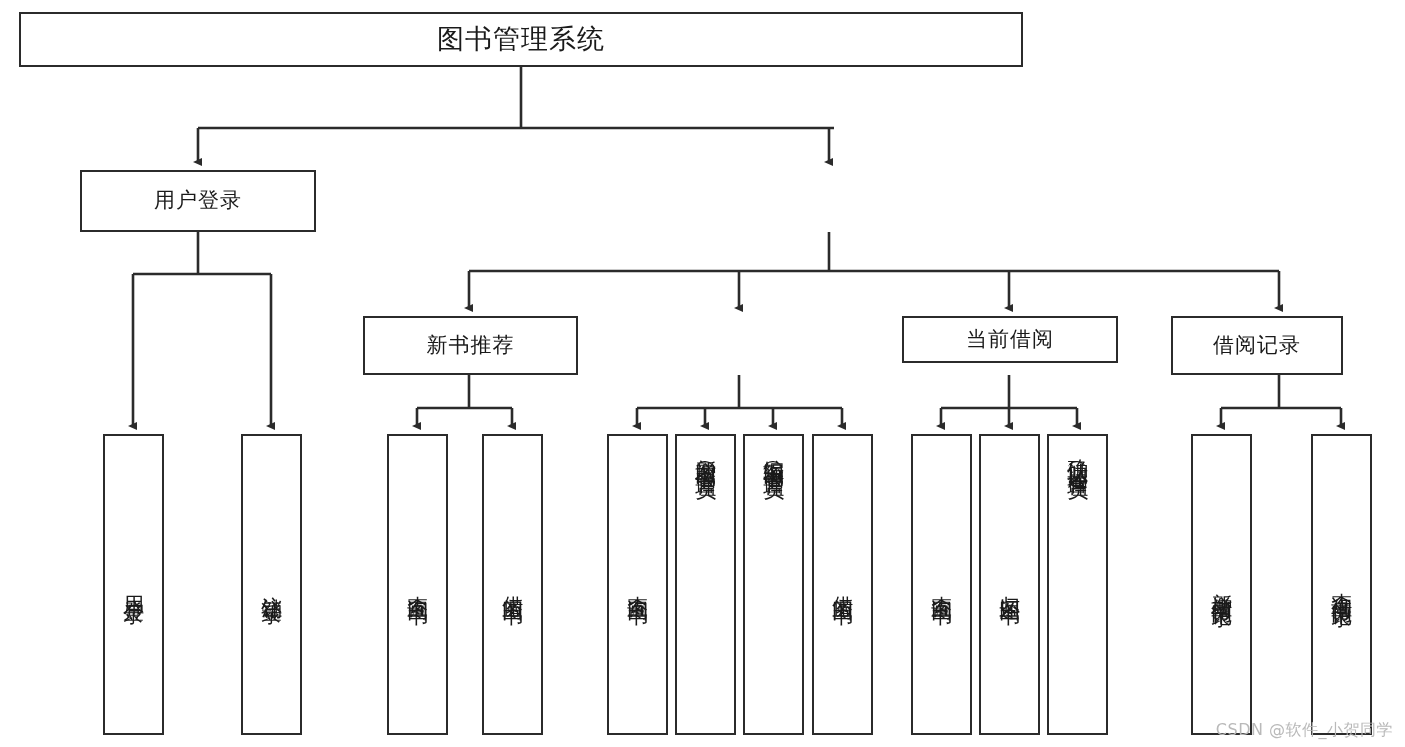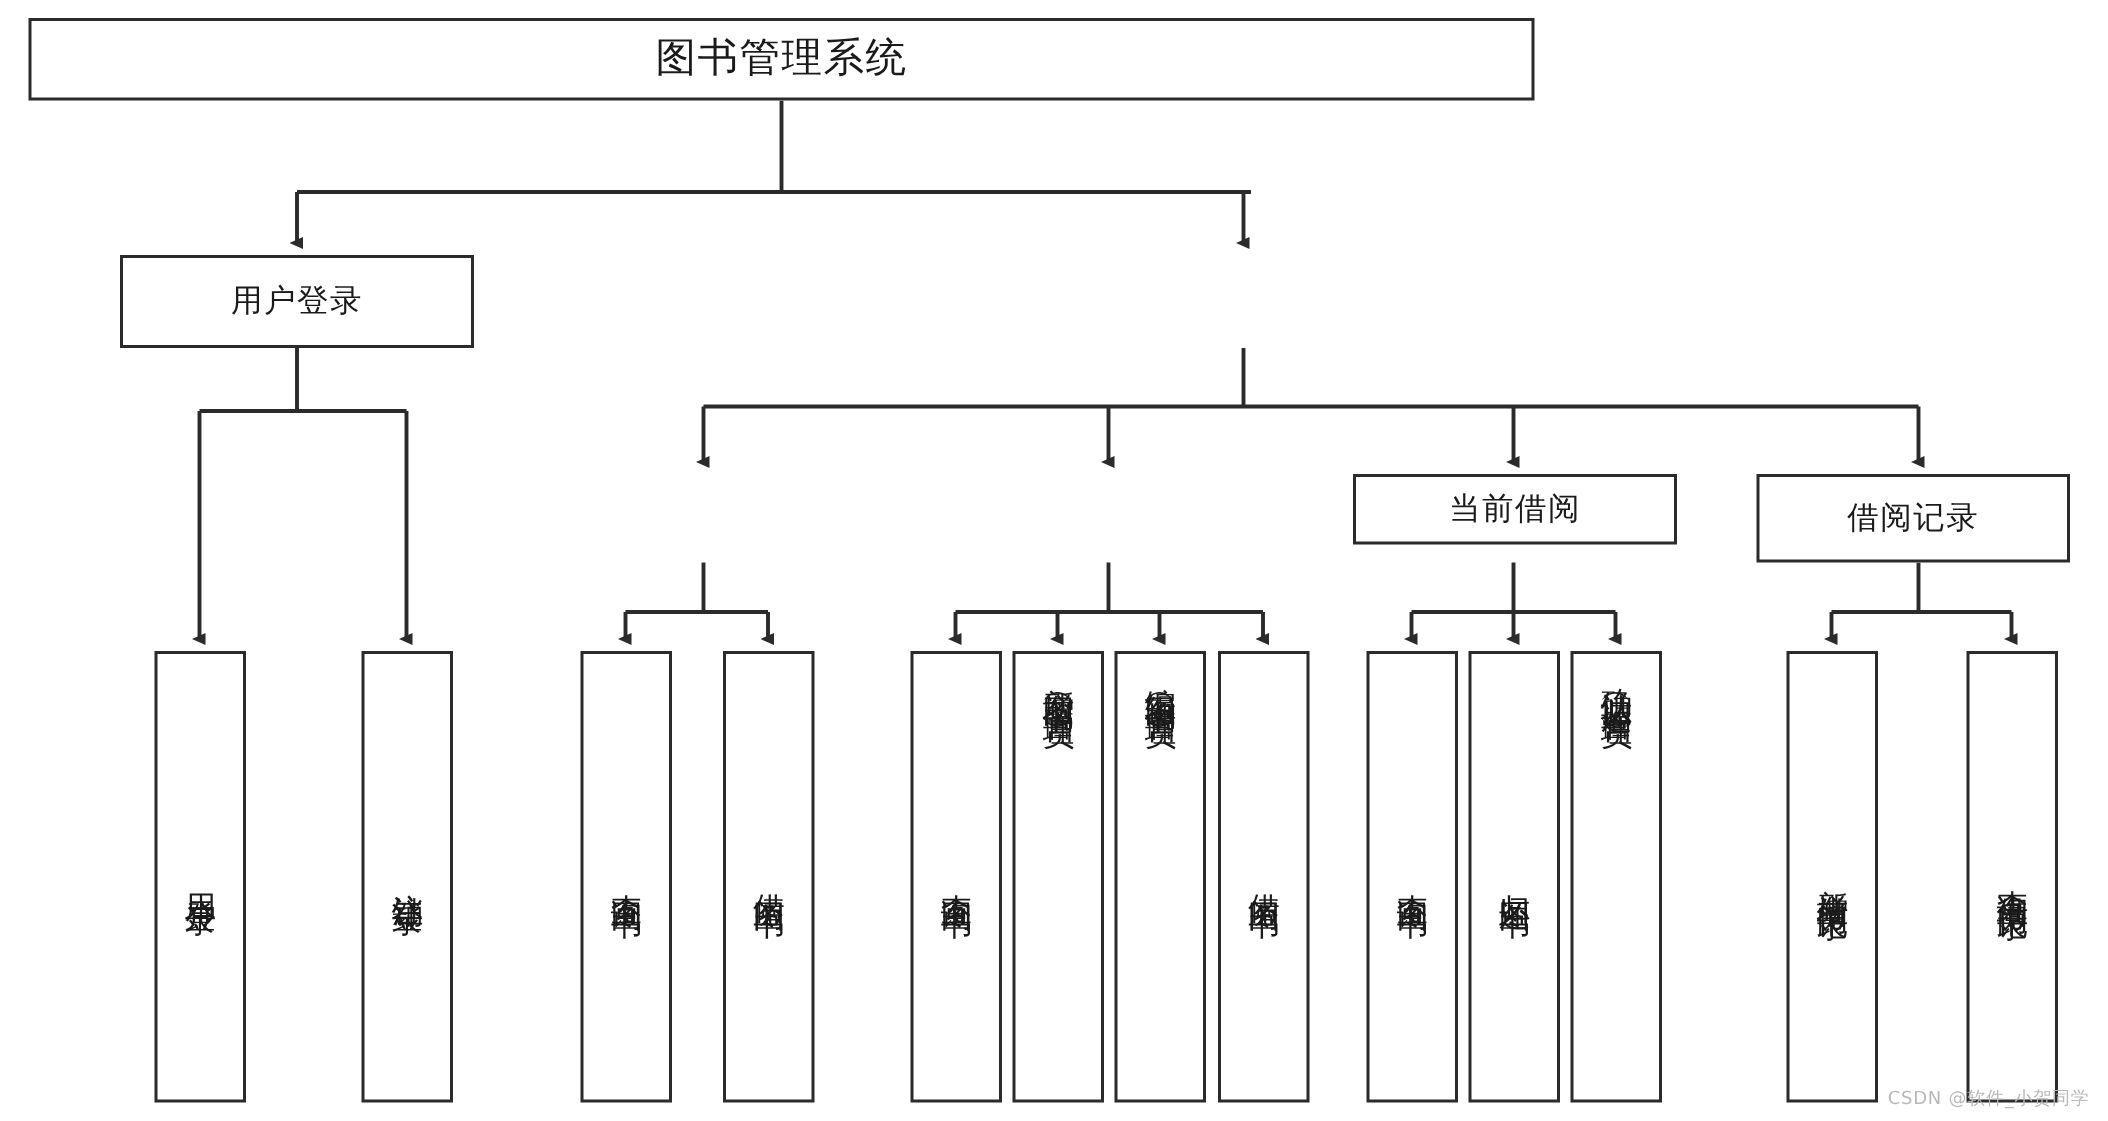--- a/index.html
+++ b/index.html
@@ -62,21 +62,21 @@
     margin-top: auto;
     margin-bottom: auto;
   }
   .node.vert.top .vlabel {
     margin-top: 6px;
   }
   .watermark {
     position: absolute;
     right: 12px;
     bottom: 6px;
-    font-size: 12px;
+    font-size: 16px;
     color: #b9b9b9;
     letter-spacing: 0.5px;
     white-space: nowrap;
     user-select: none;
   }
 </style>
 </head>
 <body>
 
 <div id="canvas">
@@ -132,24 +132,27 @@
   </svg>
 
   <div class="node horiz root" style="left:19px; top:12px; width:1004px; height:55px;">
     <span>图书管理系统</span>
   </div>
 
   <div class="node horiz" style="left:80px; top:170px; width:236px; height:62px;">
     <span>用户登录</span>
   </div>
 
+  <div class="node horiz" style="left:363px; top:316px; width:215px; height:59px;">
+    <span>新书推荐</span>
+  </div>
   <div class="node horiz" style="left:902px; top:316px; width:216px; height:47px;">
     <span>当前借阅</span>
   </div>
-  <div class="node horiz" style="left:1171px; top:316px; width:209px; height:59px;">
+  <div class="node horiz" style="left:1171px; top:316px; width:172px; height:59px;">
     <span>借阅记录</span>
   </div>
 
   <div class="node vert mid" style="left:103px; top:434px; width:61px; height:301px;">
     <span class="vlabel">用户登录</span>
   </div>
   <div class="node vert mid" style="left:241px; top:434px; width:61px; height:301px;">
     <span class="vlabel">注销登录</span>
   </div>
 

